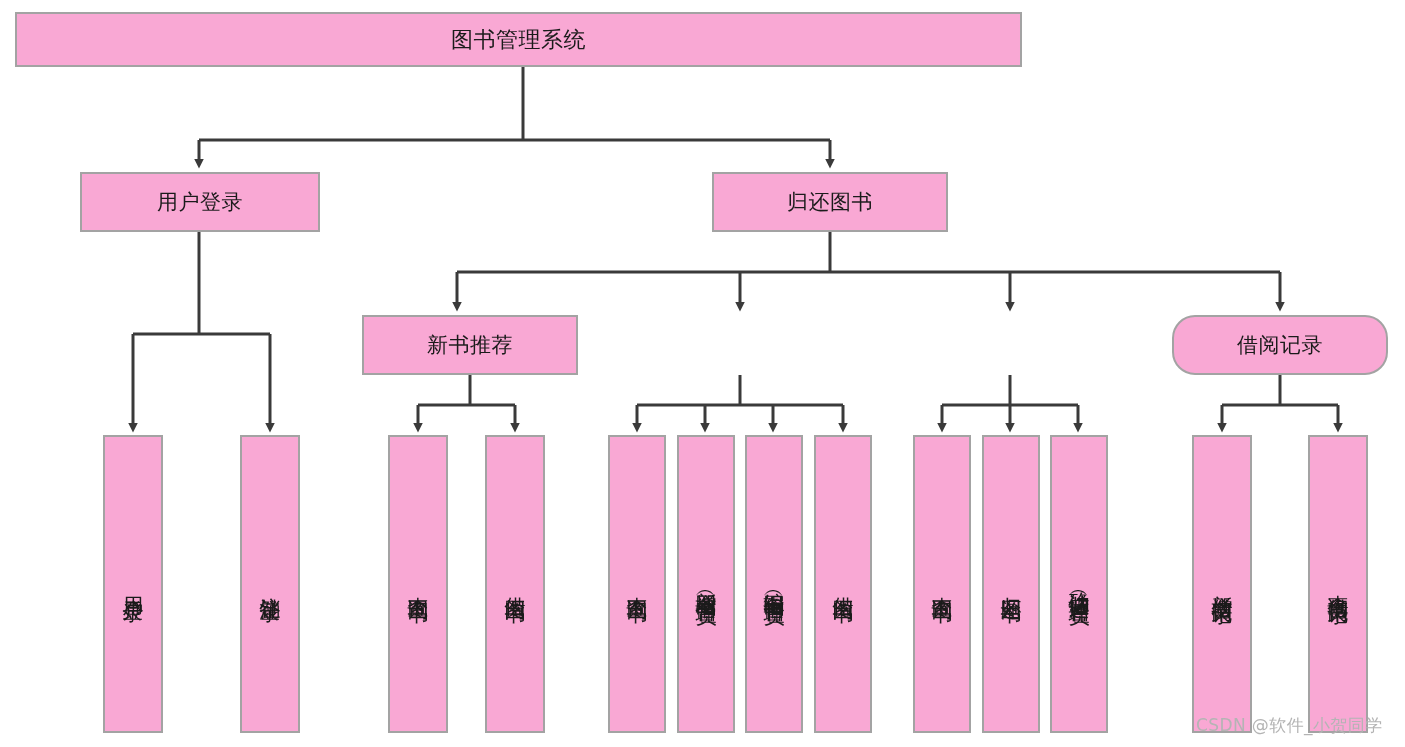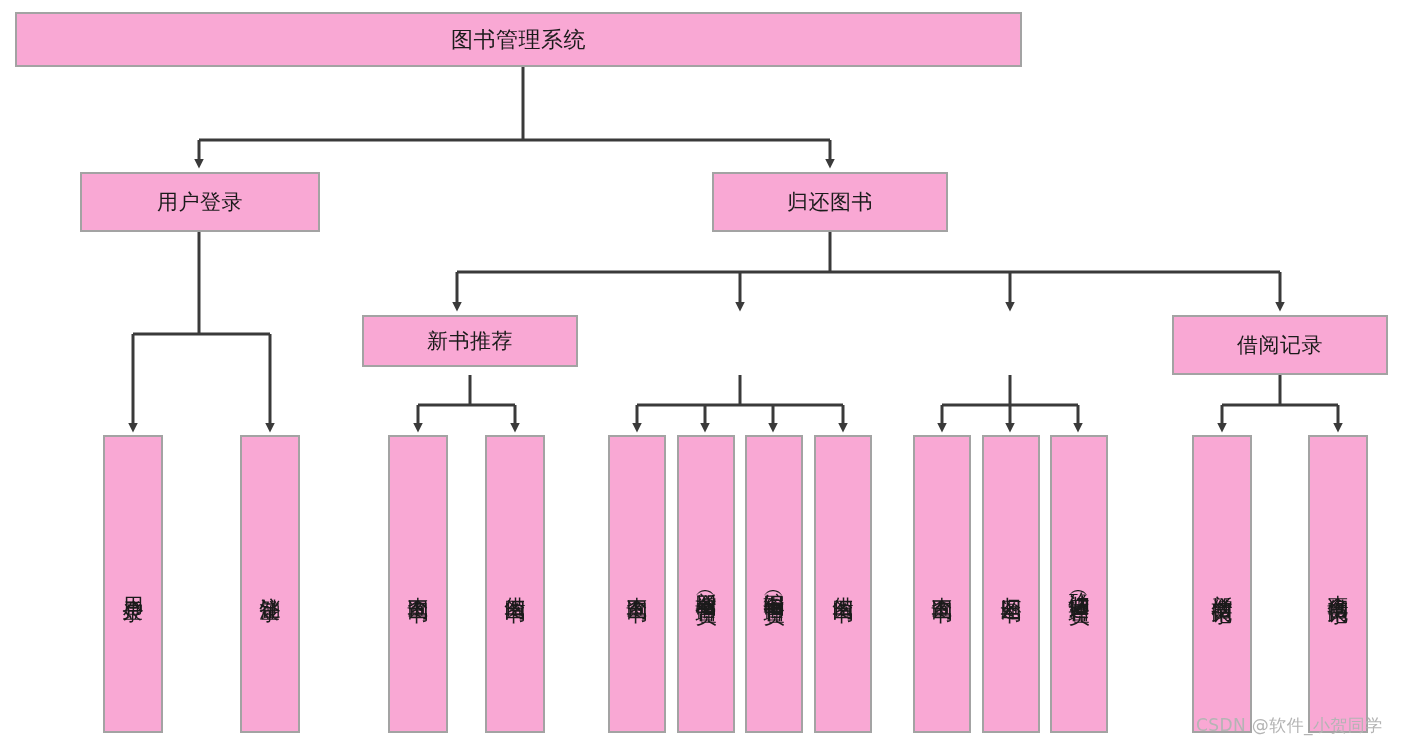--- a/index.html
+++ b/index.html
@@ -132,24 +132,24 @@
     <span class="label">图书管理系统</span>
   </div>
 
   <div class="node h" style="left:80px; top:172px; width:240px; height:60px;">
     <span class="label">用户登录</span>
   </div>
   <div class="node h" style="left:712px; top:172px; width:236px; height:60px;">
     <span class="label">归还图书</span>
   </div>
 
-  <div class="node h" style="left:362px; top:315px; width:216px; height:52px;">
+  <div class="node h" style="left:362px; top:315px; width:216px; height:60px;">
     <span class="label">新书推荐</span>
   </div>
-  <div class="node h" style="left:1172px; top:315px; width:216px; height:60px;">
+  <div class="node h" style="left:1172px; top:315px; width:216px; height:60px;border-radius:23px;">
     <span class="label">借阅记录</span>
   </div>
 
   <div class="node v" style="left:103px; top:435px; width:60px; height:298px;">
     <span class="label">用户登录</span>
   </div>
   <div class="node v" style="left:240px; top:435px; width:60px; height:298px;">
     <span class="label">注销登录</span>
   </div>
 

